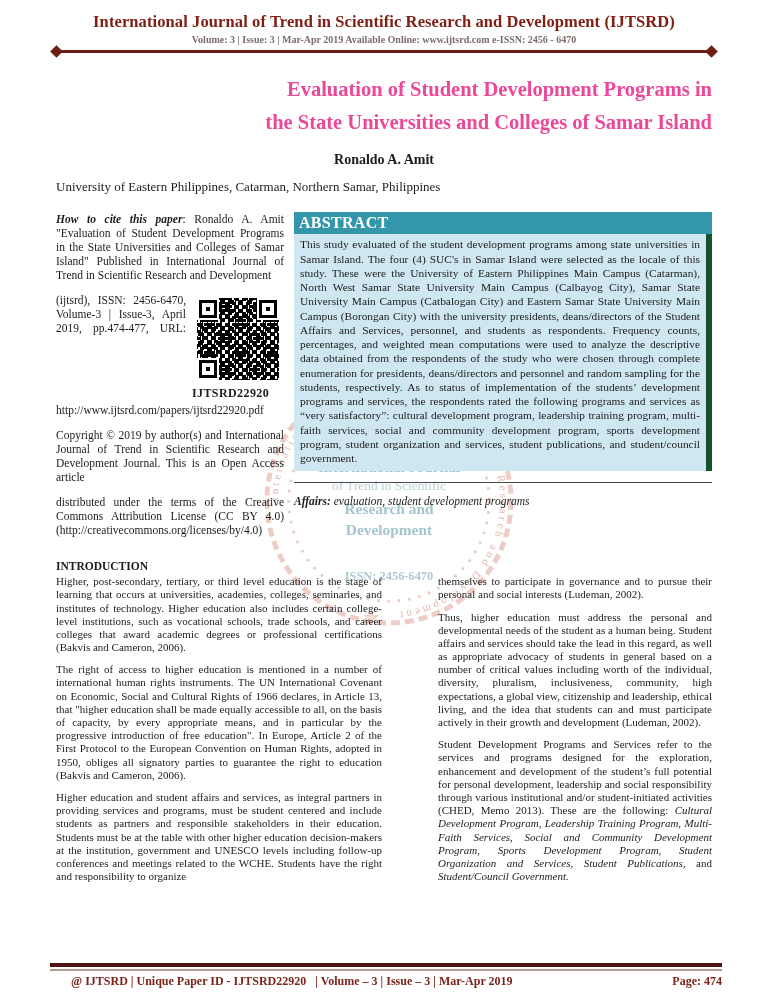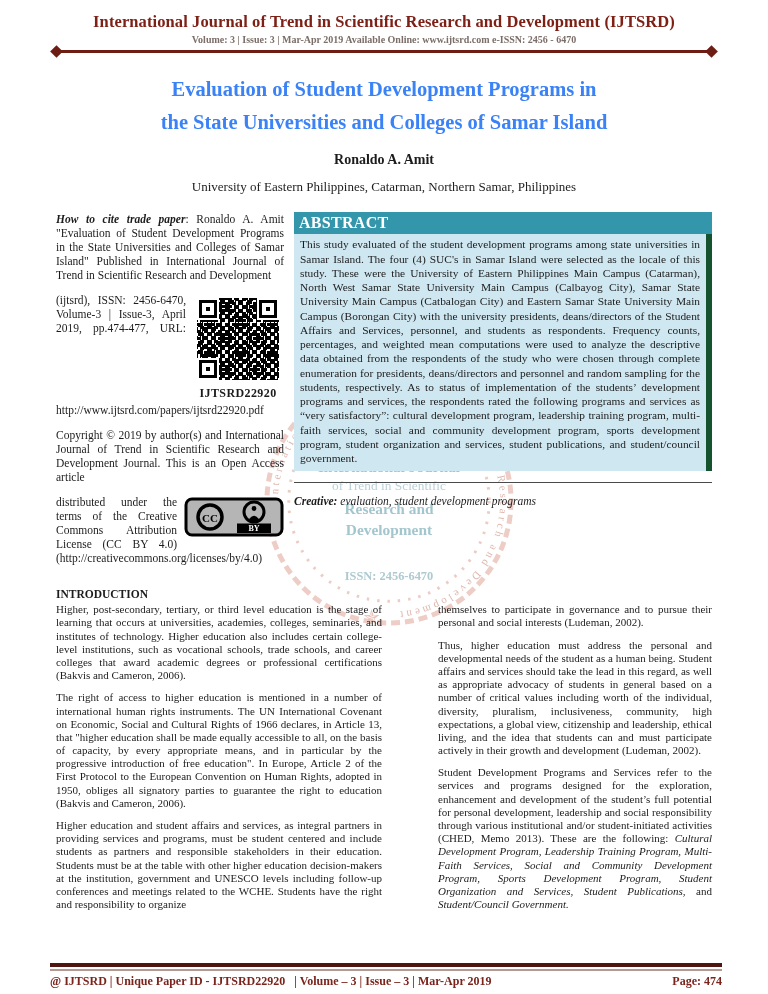--- a/index.html
+++ b/index.html
@@ -10,31 +10,31 @@
   .page{position:relative;z-index:1;padding:12px 56px 0;}
 
   
   .j-title{font-size:16.5px;font-weight:bold;color:#7e2016;text-align:center;letter-spacing:.1px;}
   .j-sub{font-size:10px;font-weight:bold;color:#7b6d68;text-align:center;margin-top:2px;}
   .h-rule{height:3px;background:#6e1d14;position:relative;margin-top:5px;}
   .h-rule::before,.h-rule::after{content:"";position:absolute;top:-3px;width:9px;height:9px;background:#6e1d14;transform:rotate(45deg);}
   .h-rule::before{left:-4px}.h-rule::after{right:-4px}
 
   
-  .a-title{font-size:20.5px;font-weight:bold;color:#3b82f6;text-align:center;line-height:1.6;margin-top:20px;}
+  .a-title{font-size:20.5px;font-weight:bold;color:#ec4899;text-align:right;line-height:1.6;margin-top:20px;}
   .a-author{font-size:14px;font-weight:bold;text-align:center;margin-top:13px;}
-  .a-affil{font-size:13px;text-align:center;margin-top:11px;}
+  .a-affil{font-size:13px;text-align:left;margin-top:11px;}
 
   
   .top-section{display:flex;gap:10px;margin-top:17px;align-items:flex-start;}
   .left-col{width:228px;flex:none;font-size:11.5px;line-height:1.22;text-align:justify;}
   .left-col .blk{margin:0 0 11px;}
   .cite-label{font-weight:bold;font-style:italic;}
 
-  .qr-float{float:right;width:92px;margin:2px 0 2px 6px;text-align:center;}
+  .qr-float{float:right;width:92px;margin:2px 0 2px 6px;text-align:left;}
   .qr-box{width:88px;height:88px;background:#fff;position:relative;margin:0 auto;}
   .qr-pattern{position:absolute;inset:3px;
     background:
       repeating-conic-gradient(#000 0% 25%, transparent 25% 50%) 1px 2px/9px 9px,
       repeating-conic-gradient(#000 0% 25%, #fff 25% 50%) 0 0/7px 7px;}
   .finder{position:absolute;width:22px;height:22px;background:#fff;}
   .finder::before{content:"";position:absolute;inset:2px;border:3px solid #000;}
   .finder::after{content:"";position:absolute;inset:9px;background:#000;}
   .finder.tl{top:3px;left:3px}.finder.tr{top:3px;right:3px}.finder.bl{bottom:3px;left:3px}
   .qr-caption{font-size:12px;font-weight:bold;letter-spacing:.4px;margin-top:3px;}
@@ -57,21 +57,21 @@
   .intro-head{font-size:11.5px;font-weight:bold;margin:0 0 3px;}
   .it{font-style:italic;}
 
   
   .watermark{position:absolute;left:260px;top:372px;z-index:0;}
 
   
   footer{position:absolute;left:50px;right:46px;bottom:5px;z-index:2;background:#fff;}
   .f-rule-dark{height:4px;background:#4f1510;}
   .f-rule-light{height:2px;background:#b49a93;margin-top:2px;}
-  .f-row{display:flex;justify-content:space-between;color:#7b241c;font-weight:bold;font-size:12px;margin-top:3px;}
+  .f-row{display:flex;justify-content:space-between;color:#7b241c;font-weight:bold;font-size:12px;margin-top:3px;margin-left:21px;}
   .f-row span{white-space:pre-wrap;}
 </style>
 </head>
 <body>
 
 <div class="watermark">
   <svg width="258" height="258" viewBox="0 0 260 260">
     <defs>
       <path id="wmarc" d="M130,130 m-112,0 a112,112 0 1,1 224,0 a112,112 0 1,1 -224,0"></path>
     </defs>
@@ -97,60 +97,48 @@
   </header>
 
   <h1 class="a-title"><span>Evaluation of Student Development Programs in</span><br><span>the State Universities and Colleges of Samar Island</span></h1>
   <div class="a-author">Ronaldo A. Amit</div>
   <div class="a-affil">University of Eastern Philippines, Catarman, Northern Samar, Philippines</div>
 
   <div class="top-section">
 
     <div class="left-col">
       <div class="blk">
-        <span class="cite-label">How to cite trade paper</span><span>: Ronaldo A. Amit "Evaluation of Student Development Programs in the State Universities and Colleges of Samar Island" Published in International Journal of Trend in Scientific Research and Development</span>
+        <span class="cite-label">How to cite this paper</span><span>: Ronaldo A. Amit "Evaluation of Student Development Programs in the State Universities and Colleges of Samar Island" Published in International Journal of Trend in Scientific Research and Development</span>
       </div>
       <div class="blk">
         <span class="qr-float">
           <span class="qr-box" style="display:block">
             <span class="qr-pattern" style="display:block"></span>
             <span class="finder tl" style="display:block"></span>
             <span class="finder tr" style="display:block"></span>
             <span class="finder bl" style="display:block"></span>
           </span>
           <span class="qr-caption" style="display:block">IJTSRD22920</span>
         </span>
         <span>(ijtsrd), ISSN: 2456-6470, Volume-3 | Issue-3, April 2019, pp.474-477, URL: http://www.ijtsrd.com/papers/ijtsrd22920.pdf</span>
       </div>
       <div class="blk">
         <span>Copyright © 2019 by author(s) and International Journal of Trend in Scientific Research and Development Journal. This is an Open Access article</span>
       </div>
       <div class="blk">
-        <span class="cc-float">
-          <svg width="100" height="40" viewBox="0 0 100 40">
-            <rect x="2" y="2" width="96" height="36" rx="6" fill="#b5b5b5" stroke="#000" stroke-width="3"></rect>
-            <circle cx="26" cy="20" r="12" fill="none" stroke="#000" stroke-width="3.5"></circle>
-            <text x="26" y="24.5" font-size="11" font-weight="bold" text-anchor="middle" fill="#000">CC</text>
-            <circle cx="70" cy="15" r="10" fill="none" stroke="#000" stroke-width="3"></circle>
-            <circle cx="70" cy="11.5" r="2.4" fill="#000"></circle>
-            <path d="M65.5 21.5 q4.5 -5.5 9 0 l0 3.5 l-9 0 z" fill="#000"></path>
-            <rect x="53" y="26.5" width="34" height="9.5" fill="#000"></rect>
-            <text x="70" y="34.3" font-size="8" font-weight="bold" text-anchor="middle" fill="#fff">BY</text>
-          </svg>
-        </span>
         <span>distributed under the terms of the Creative Commons Attribution License (CC BY 4.0) (http://creativecommons.org/licenses/by/4.0)</span>
       </div>
     </div>
 
     <div class="right-col">
       <div class="abs-head">ABSTRACT</div>
       <div class="abs-body">This study evaluated of the student development programs among state universities in Samar Island. The four (4) SUC's in Samar Island were selected as the locale of this study. These were the University of Eastern Philippines Main Campus (Catarman), North West Samar State University Main Campus (Calbayog City), Samar State University Main Campus (Catbalogan City) and Eastern Samar State University Main Campus (Borongan City) with the university presidents, deans/directors of the Student Affairs and Services, personnel, and students as respondents. Frequency counts, percentages, and weighted mean computations were used to analyze the descriptive data obtained from the respondents of the study who were chosen through complete enumeration for presidents, deans/directors and personnel and random sampling for the students, respectively. As to status of implementation of the students’ development programs and services, the respondents rated the following programs and services as “very satisfactory”: cultural development program, leadership training program, multi-faith services, social and community development program, sports development program, student organization and services, student publications, and student/council government.</div>
       <hr class="kw-rule">
       <p class="keywords">
-        <span class="kw-label">Creative:</span>
+        <span class="kw-label">Affairs:</span>
         <span class="kw-text">evaluation, student development programs</span>
       </p>
     </div>
   </div>
 
   <div class="body-cols">
     <div class="col-left">
       <h3 class="intro-head">INTRODUCTION</h3>
       <p>Higher, post-secondary, tertiary, or third level education is the stage of learning that occurs at universities, academies, colleges, seminaries, and institutes of technology. Higher education also includes certain college-level institutions, such as vocational schools, trade schools, and career colleges that award academic degrees or professional certifications (Bakvis and Cameron, 2006).</p>
       <p>The right of access to higher education is mentioned in a number of international human rights instruments. The UN International Covenant on Economic, Social and Cultural Rights of 1966 declares, in Article 13, that "higher education shall be made equally accessible to all, on the basis of capacity, by every appropriate means, and in particular by the progressive introduction of free education". In Europe, Article 2 of the First Protocol to the European Convention on Human Rights, adopted in 1950, obliges all signatory parties to guarantee the right to education (Bakvis and Cameron, 2006).</p>

